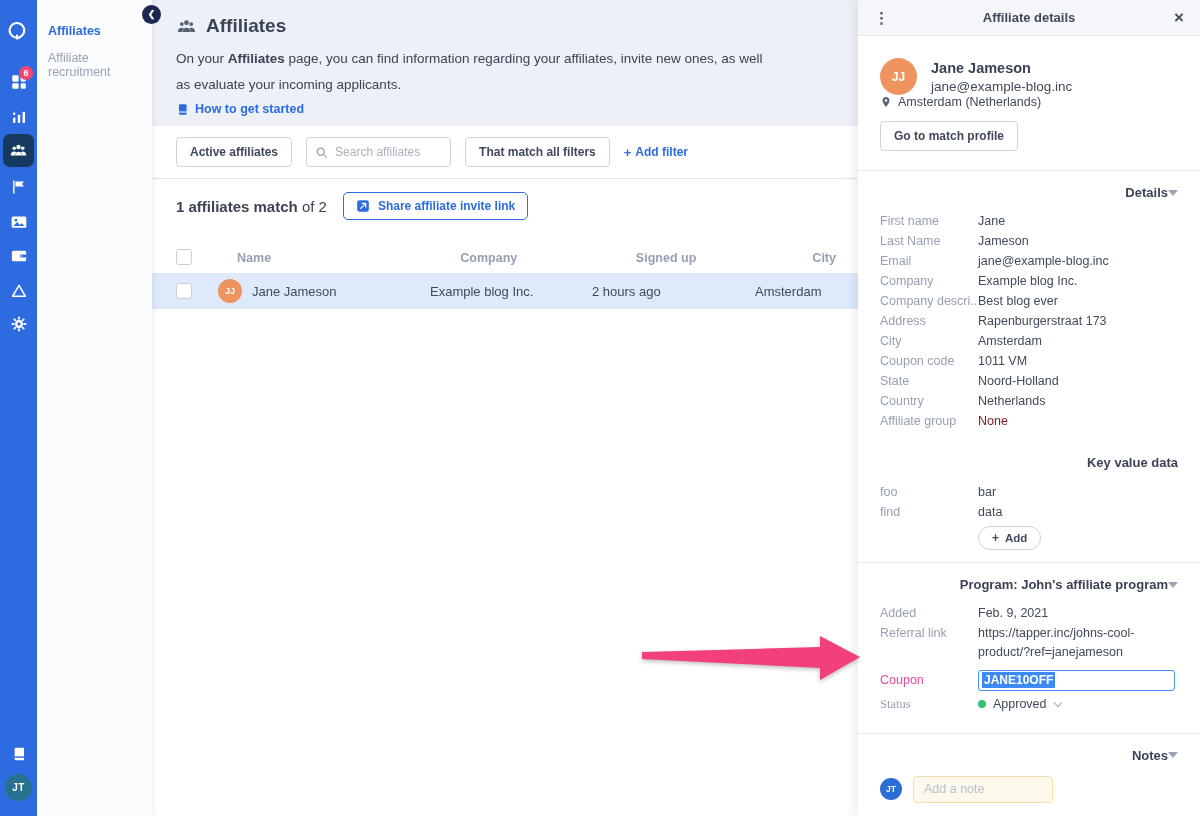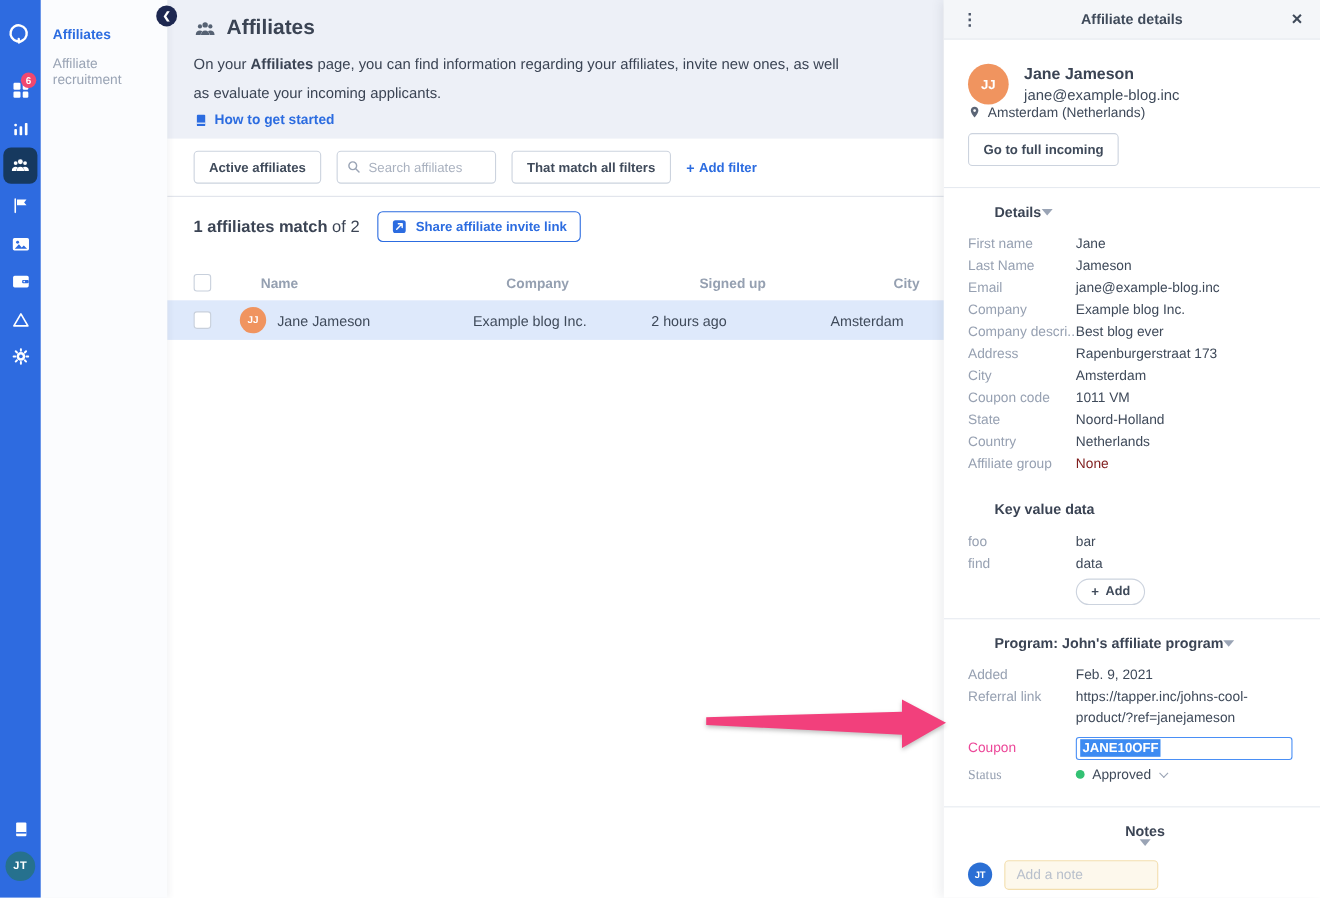--- a/index.html
+++ b/index.html
@@ -74,21 +74,21 @@
   .profile-top { display:flex; gap:14px; align-items:center; }
   .profile-avatar { width:37px; height:37px; border-radius:50%; background:#f0945f; color:#fff; font-size:12px; font-weight:bold;
                     display:flex; align-items:center; justify-content:center; flex-shrink:0;}
   .profile-name { font-size:14.5px; font-weight:bold; color:#3b4454; }
   .profile-email { font-size:13.5px; color:#3f4a5a; margin-top:3px; }
   .location-row { display:flex; align-items:center; gap:6px; font-size:12.5px; color:#3f4a5a; }
   .full-profile-btn { margin-top:12px; }
 
   .divider { border-top:1px solid #e6eaf0; margin-top:19px; }
   .section { padding:14px 22px 0 22px; }
-  .section-head { display:flex; justify-content:flex-start; align-items:center; margin-bottom:15px;margin-left:24px; }
+  .section-head { display:flex; justify-content:flex-end; align-items:center; margin-bottom:15px; }
   .section-title { font-size:13px; font-weight:bold; color:#3b4454; }
   .chev-tri { width:0; height:0; border-left:5px solid transparent; border-right:5px solid transparent;
               border-top:6px solid #9aa4b5; cursor:pointer; }
   .kv-row { display:flex; font-size:12.5px; line-height:13px; margin-bottom:7px; }
   .kv-label { width:98px; flex-shrink:0; color:#97a1b2; white-space:nowrap; overflow:hidden; }
   .kv-value { color:#3f4a5a; flex:1; word-break:break-word; line-height:1.55; margin-top:-3px;}
   .kv-value.muted { color:#7f1d1d; }
   .kv-row.tight .kv-value { line-height:13px; margin-top:0; }
   .add-btn { margin-left:98px; margin-top:3px; display:flex; align-items:center; gap:6px; border:1px solid #ccd3de;
              background:#fff; border-radius:12px; padding:4px 13px; font-size:11.5px; font-weight:600; color:#3f4a5a; cursor:pointer; font-family:inherit;}
@@ -304,21 +304,21 @@
         <div class="profile-name">Jane Jameson</div>
         <div class="profile-email">jane@example-blog.inc</div>
       </div>
     </div>
     <div class="location-row">
       <svg width="12" height="12" viewBox="0 0 24 24" fill="#5b6576">
           <path d="M12 2.2c-3.8 0-6.9 3.1-6.9 6.9 0 5.1 6.9 12.7 6.9 12.7s6.9-7.6 6.9-12.7c0-3.8-3.1-6.9-6.9-6.9zm0 9.3a2.5 2.5 0 1 1 0-5 2.5 2.5 0 0 1 0 5z"></path>
         </svg>
       <span>Amsterdam (Netherlands)</span>
     </div>
-    <button class="btn full-profile-btn">Go to full incoming</button>
+    <button class="btn full-profile-btn">Go to match profile</button>
   </div>
 
   <div class="divider"></div>
 
   <div class="section">
     <div class="section-head">
       <span class="section-title">Details</span>
       <div class="chev-tri"></div>
     </div>
     <div class="kv-row tight">
@@ -412,21 +412,21 @@
       <span class="status-value">
           <span>Approved</span>
           <span class="chev-down"></span>
         </span>
     </div>
   </div>
 
   <div class="divider" style="margin-top:21px;"></div>
 
   <div class="section">
-    <div class="section-head" style="margin-bottom:13px;flex-direction:column;">
+    <div class="section-head" style="margin-bottom:13px;">
       <span class="section-title">Notes</span>
       <div class="chev-tri"></div>
     </div>
     <div class="note-row">
       <div class="note-avatar">JT</div>
       <input type="text" class="note-input" placeholder="Add a note" style="">
     </div>
 
   </div>
 </div>

